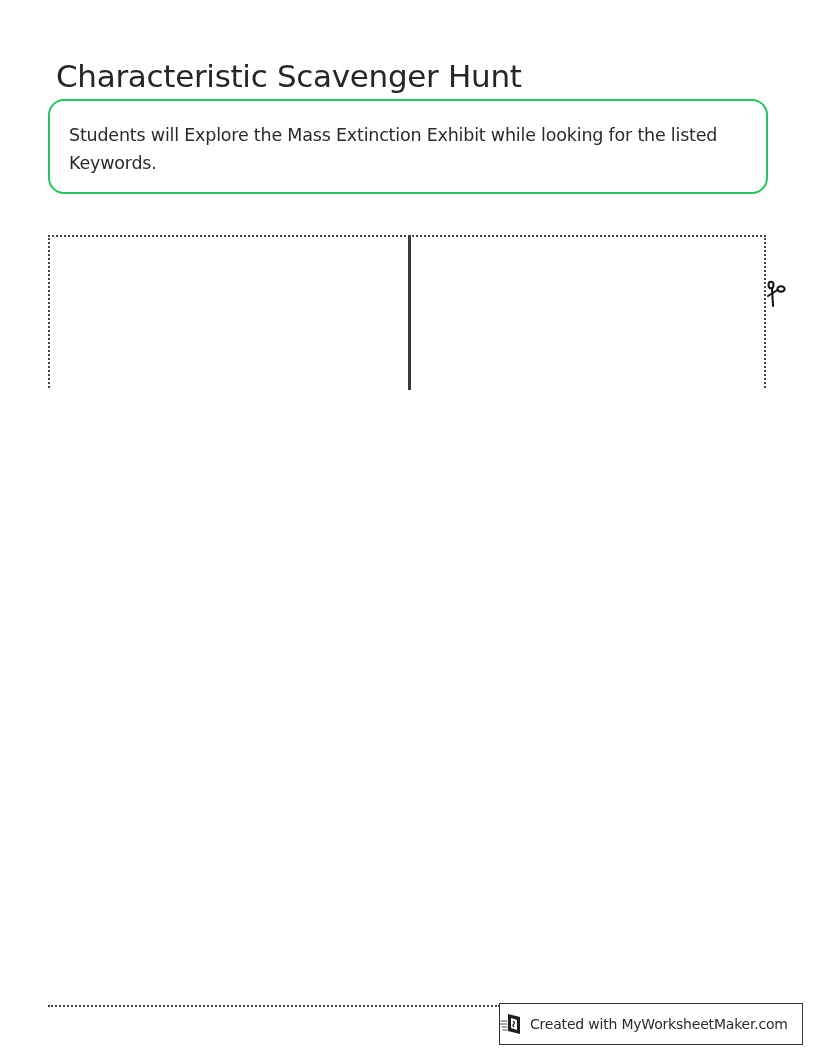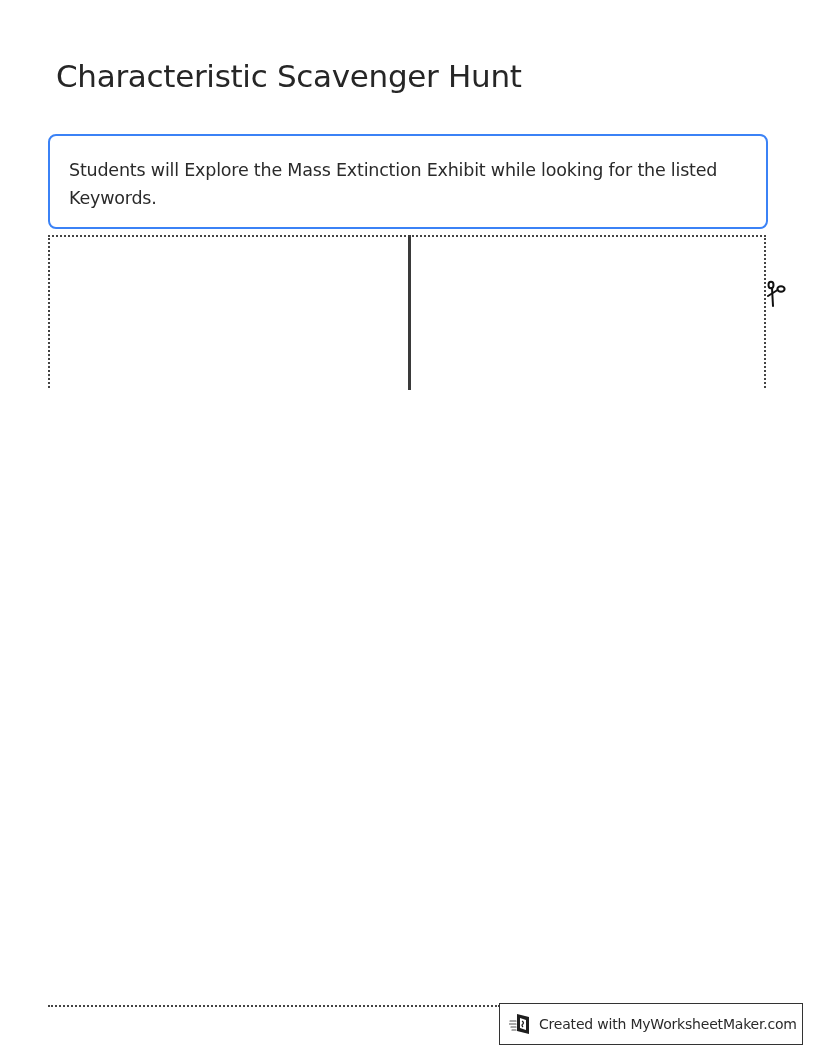--- a/index.html
+++ b/index.html
@@ -23,25 +23,25 @@
       font-weight: normal;
       letter-spacing: -0.3px;
       color: #262626;
       margin: 8px;
       line-height: 40px;
       white-space: nowrap;
     }
     .instructions-box {
       position: absolute;
       left: 48px;
-      top: 134px;
+      top: 99px;
       width: 716px;
       height: 91px;
-      border: 2px solid #3b82f6;
-      border-radius: 8px;
+      border: 2px solid #22c55e;
+      border-radius: 16px;
       box-sizing: content-box;
     }
     .instructions-text {
       position: absolute;
       left: 19px;
       top: 20px;
       right: 18px;
       font-size: 17.5px;
       line-height: 28px;
       color: #2a2a2a;
@@ -90,21 +90,21 @@
     .footer-badge {
       position: absolute;
       left: 499px;
       top: 1003px;
       width: 304px;
       height: 42px;
       border: 1px solid #333333;
       box-sizing: border-box;
       display: flex;
       align-items: center;
-      padding-left: 9px;
+      padding-left: 0;
       background: #ffffff;
     }
     .brand-icon {
       width: 24px;
       height: 22px;
       margin-right: 6px;
       flex: 0 0 auto;
     }
     .badge-text {
       font-size: 14px;

